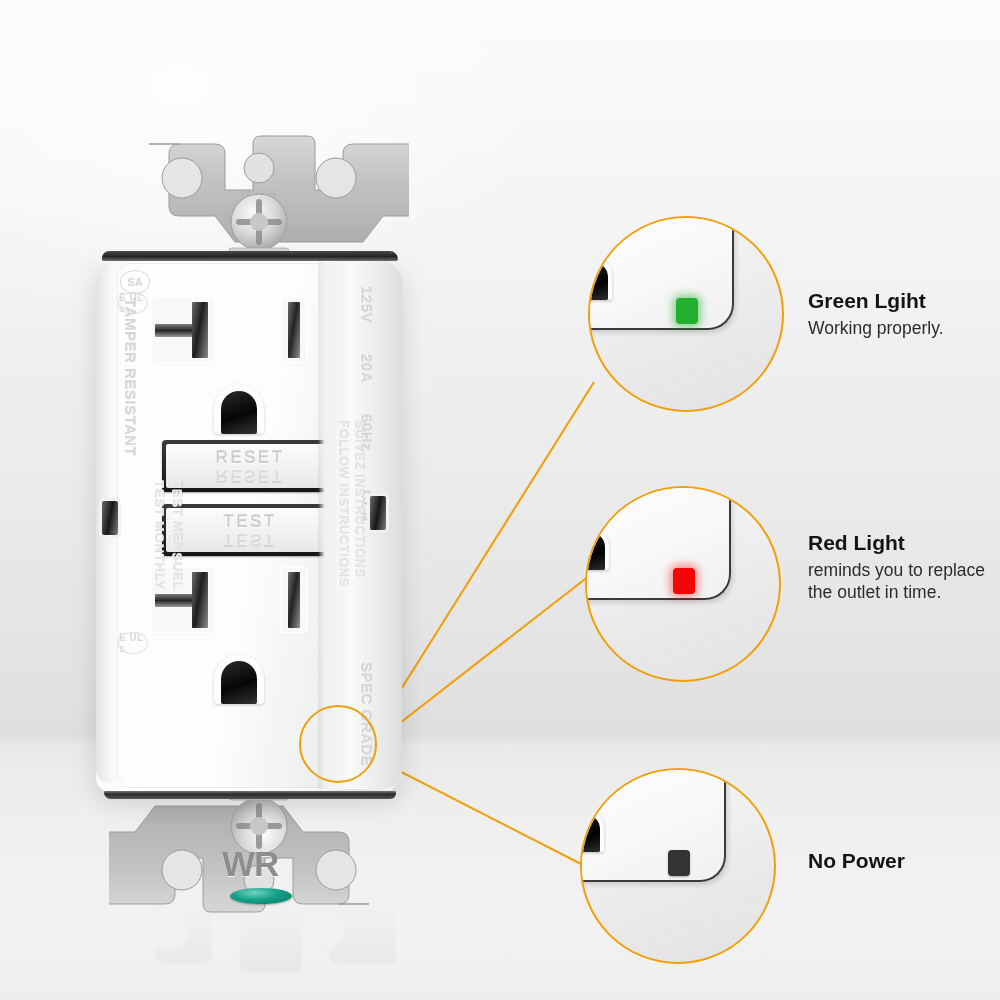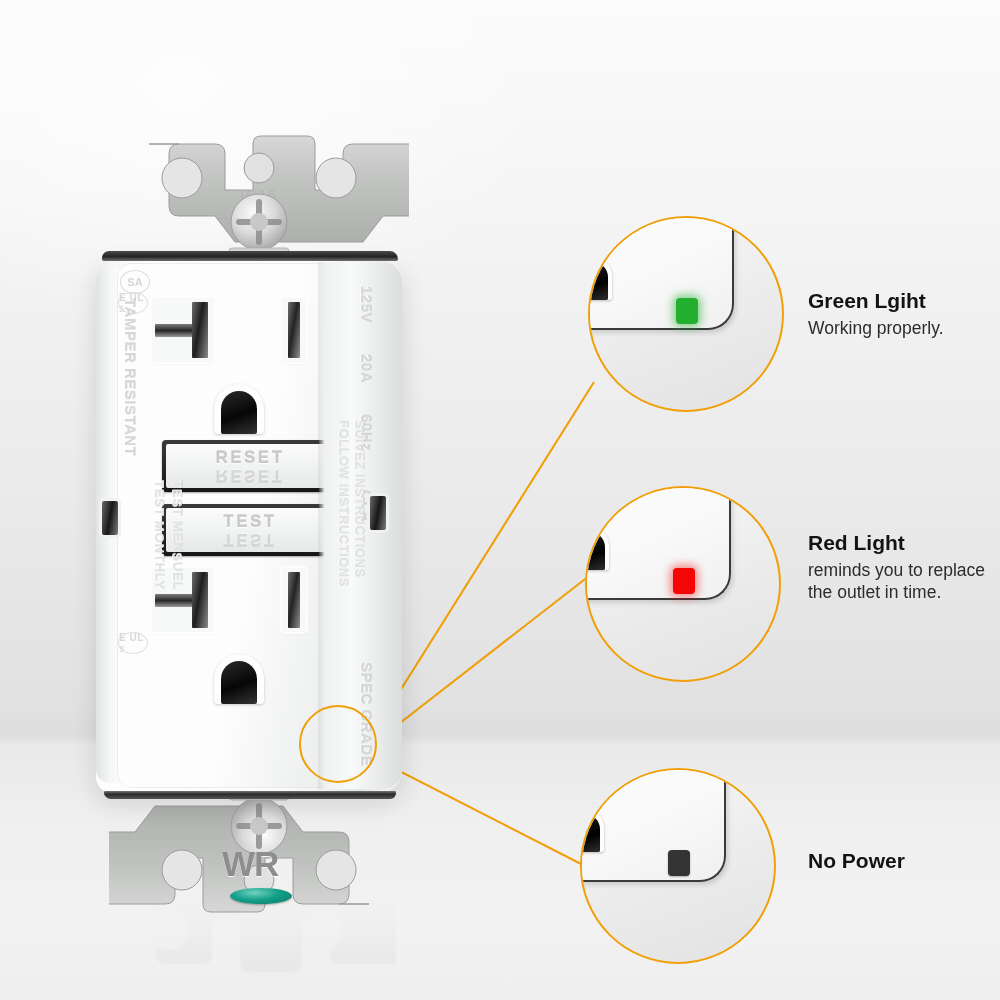--- a/index.html
+++ b/index.html
@@ -152,21 +152,21 @@
   }
   .btn .cap {
     width: 100%; height: 100%;
     border-radius: 2px;
     background: linear-gradient(180deg,#fdfdfd,#f2f3f3 55%,#e8e9e9);
     display: flex; flex-direction: column;
     align-items: center; justify-content: center;
     overflow: hidden;
   }
   .btn .lbl {
-    font-size: 17px; font-weight: 700; letter-spacing: 2.5px;
+    font-size: 17px; font-weight: 400; letter-spacing: 2.5px;
     color: #c9cacb;
     text-shadow: 0 1px 0 #ffffff, 0 -1px 0 rgba(0,0,0,.13);
     line-height: 1;
   }
   .btn .lbl.mirror {
     transform: scaleY(-1);
     opacity: .62;
     margin-top: 1px;
   }
 

